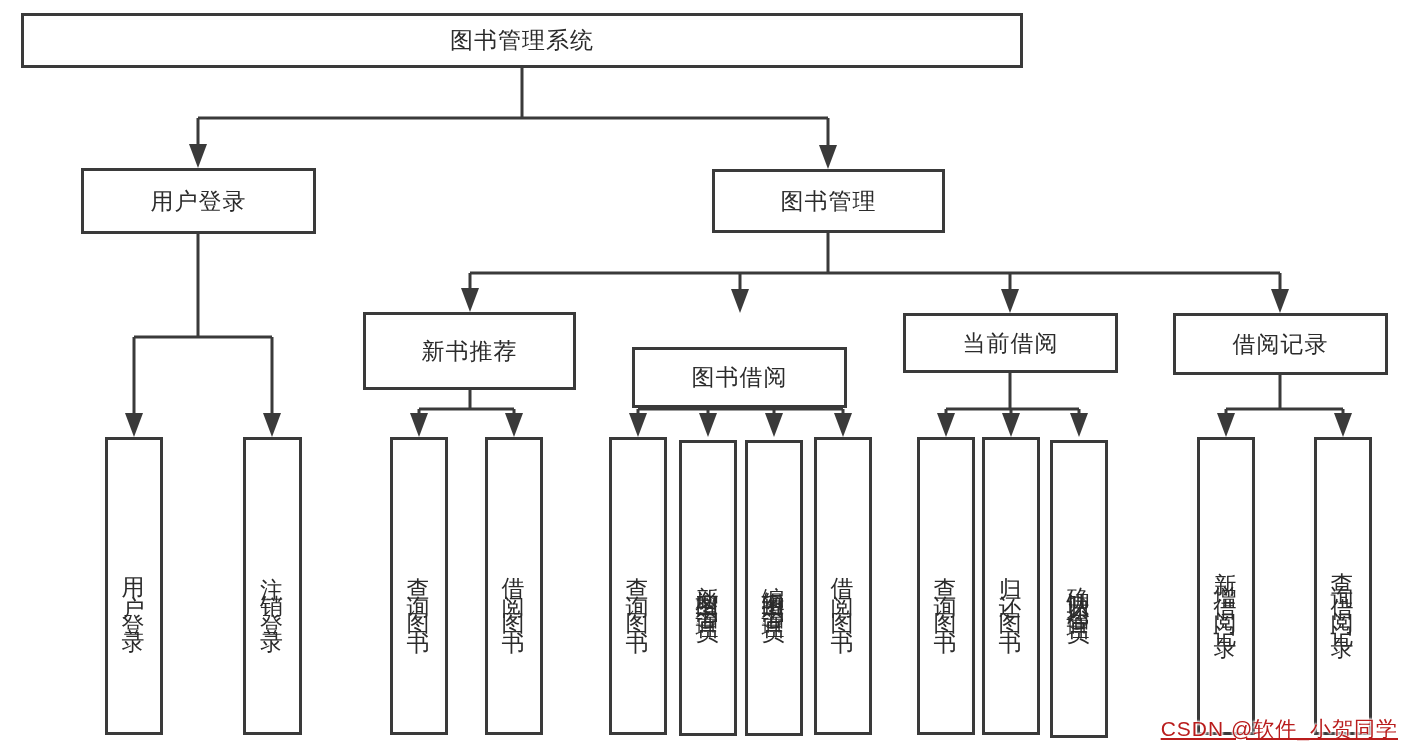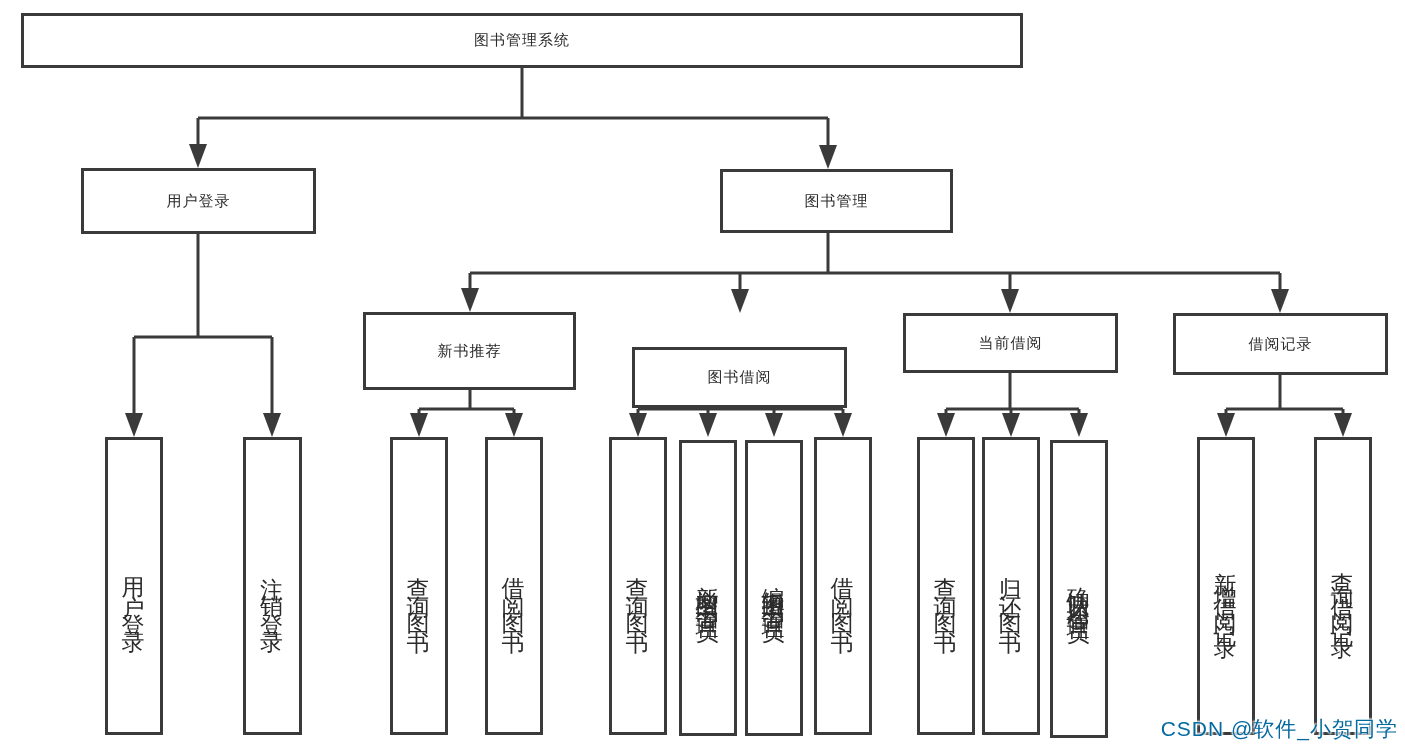--- a/index.html
+++ b/index.html
@@ -4,35 +4,36 @@
 <style>
   html,body{margin:0;padding:0;background:#ffffff;}
   .stage{
     position:relative;width:1405px;height:747px;background:#ffffff;overflow:hidden;
     font-family:"Liberation Sans","DejaVu Sans",sans-serif;
   }
   .wires{position:absolute;left:0;top:0;width:1405px;height:747px;}
   .node{
     position:absolute;box-sizing:border-box;border:3px solid #3a3a3a;background:#ffffff;
     display:flex;align-items:center;justify-content:center;
-    color:#2b2b2b;font-size:15px;letter-spacing:1px;white-space:nowrap;
+    color:#2b2b2b;font-size:23px;letter-spacing:1px;white-space:nowrap;
   }
   .leaf{
     writing-mode:vertical-rl;text-orientation:mixed;
     font-size:23px;letter-spacing:18px;white-space:normal;
   }
   .leaf span{display:inline-block;margin-inline-end:-18px;}
   .leaf.sp6{letter-spacing:13px;}
   .leaf.sp6 span{margin-inline-end:-13px;}
   .leaf.sp9{letter-spacing:5px;}
   .leaf.sp9 span{margin-inline-end:-5px;}
   .watermark{
     position:absolute;right:7px;bottom:4px;
-    font-size:21px;color:#0369a1;letter-spacing:1px;
+    font-size:21px;color:#b91c1c;letter-spacing:1px;
     text-shadow:0 0 2px #fff,0 0 3px #fff,1px 1px 2px #fff,-1px -1px 2px #fff;
+    text-decoration:underline;
   }
 </style>
 </head>
 <body>
 
 <div class="stage">
 
   <svg class="wires" viewBox="0 0 1405 747" xmlns="http://www.w3.org/2000/svg" fill="none" stroke="#3a3a3a" stroke-width="3">
 
     <path d="M522,68 V118 M198,118 H828 M198,118 V148 M828,118 V149"></path>
@@ -69,21 +70,21 @@
     <polygon points="1334,413 1352,413 1343,437" fill="#3a3a3a" stroke="none"></polygon>
   </svg>
 
   <div class="node" style="left:21px;top:13px;width:1002px;height:55px;">
     <span>图书管理系统</span>
   </div>
 
   <div class="node" style="left:81px;top:168px;width:235px;height:66px;">
     <span>用户登录</span>
   </div>
-  <div class="node" style="left:712px;top:169px;width:233px;height:64px;margin-left:8px;">
+  <div class="node" style="left:712px;top:169px;width:233px;height:64px;">
     <span>图书管理</span>
   </div>
 
   <div class="node" style="left:363px;top:312px;width:213px;height:78px;">
     <span>新书推荐</span>
   </div>
   <div class="node" style="left:632px;top:313px;width:215px;height:61px;margin-top:34px;">
     <span>图书借阅</span>
   </div>
   <div class="node" style="left:1173px;top:313px;width:215px;height:62px;">

